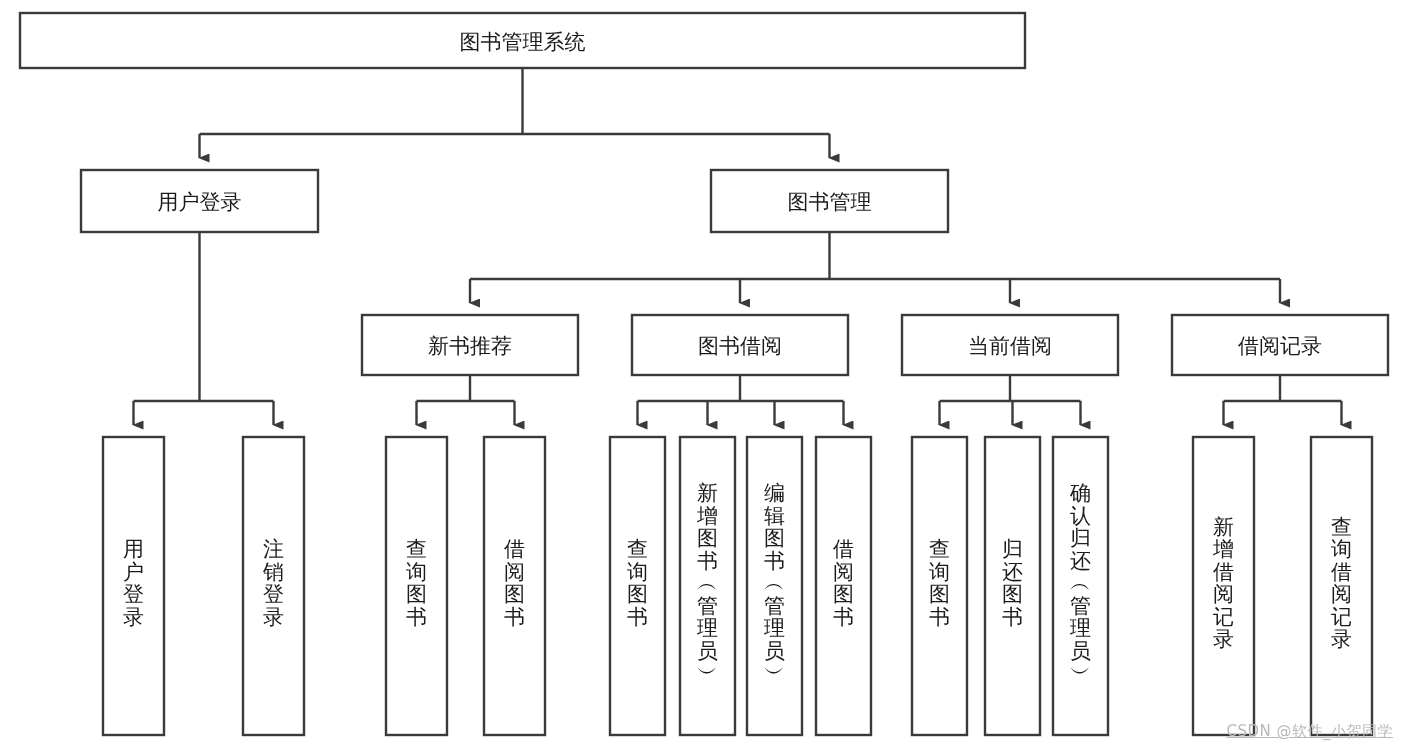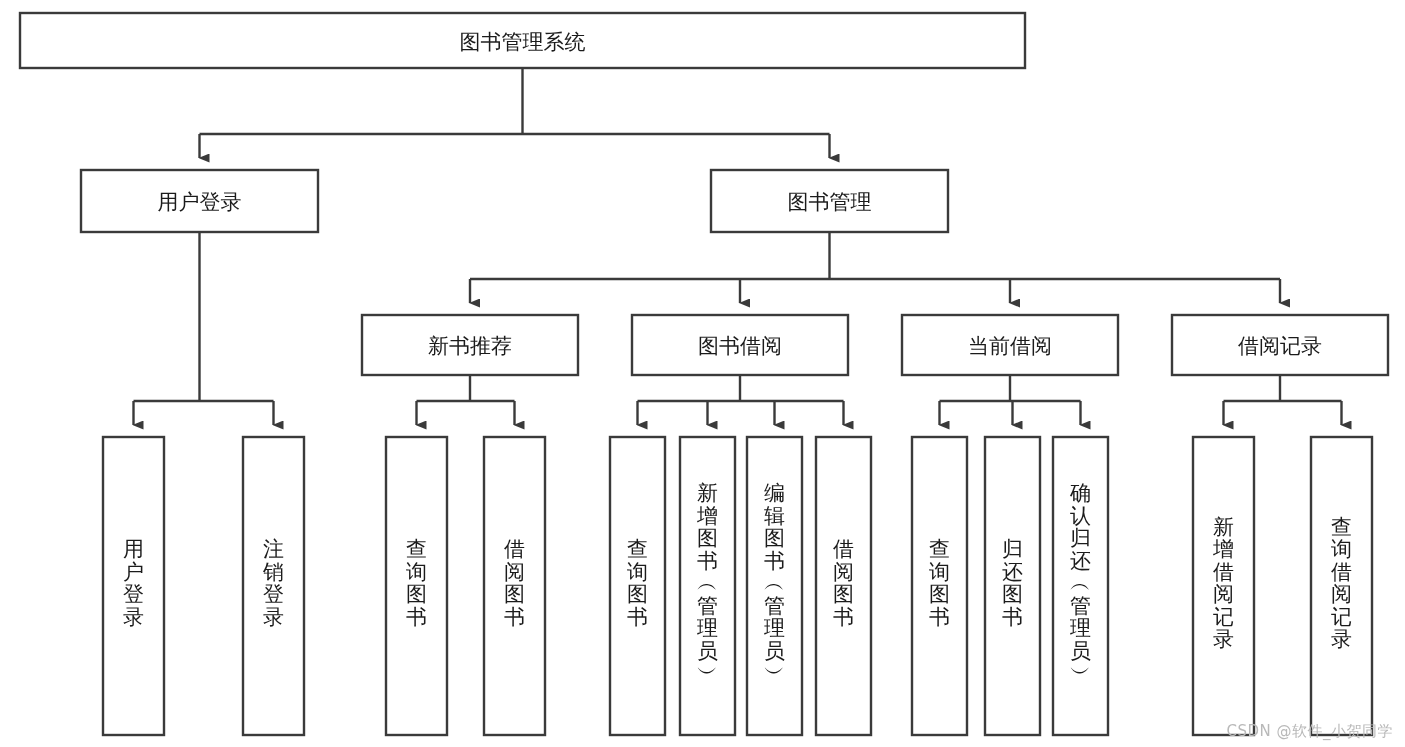--- a/index.html
+++ b/index.html
@@ -47,20 +47,21 @@
   }
   .watermark {
     position: absolute;
     right: 12px;
     bottom: 6px;
     font-size: 15px;
     color: #b9b9b9;
     font-family: "DejaVu Sans", "Liberation Sans", sans-serif;
     letter-spacing: 0.5px;
     white-space: nowrap;
+    text-decoration: underline;
   }
 </style>
 </head>
 <body>
 
 <svg id="diagram" viewBox="0 0 1405 747">
   <defs>
     <marker id="arrowhead" markerWidth="9" markerHeight="11" refX="4.5" refY="10" orient="auto" markerUnits="userSpaceOnUse">
       <path d="M0,0 L9,0 L4.5,11 Z" fill="#3a3a3a"></path>
     </marker>

